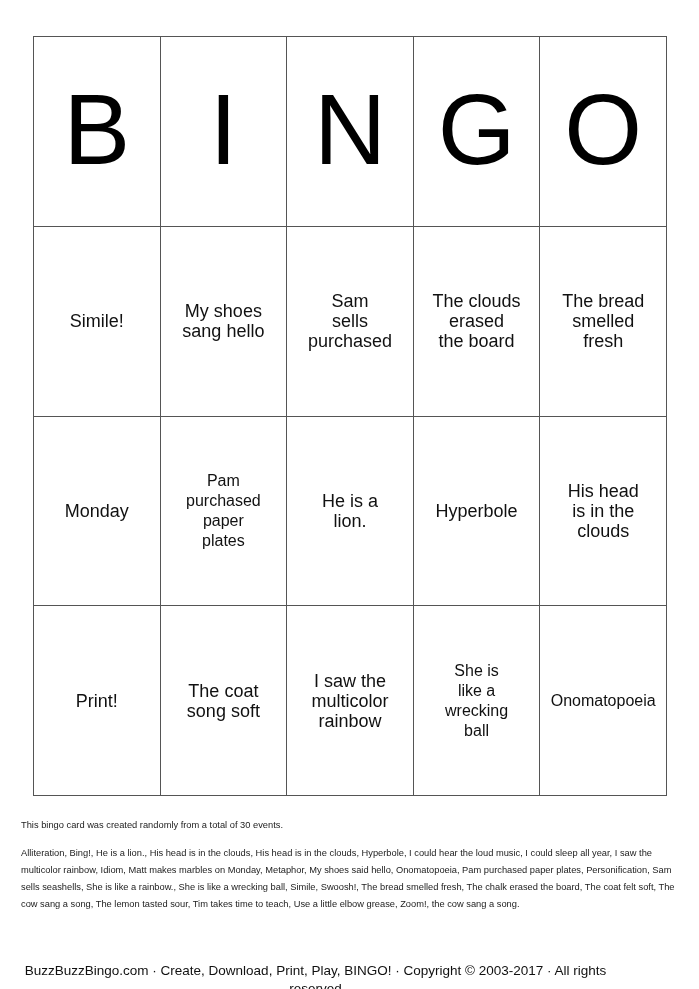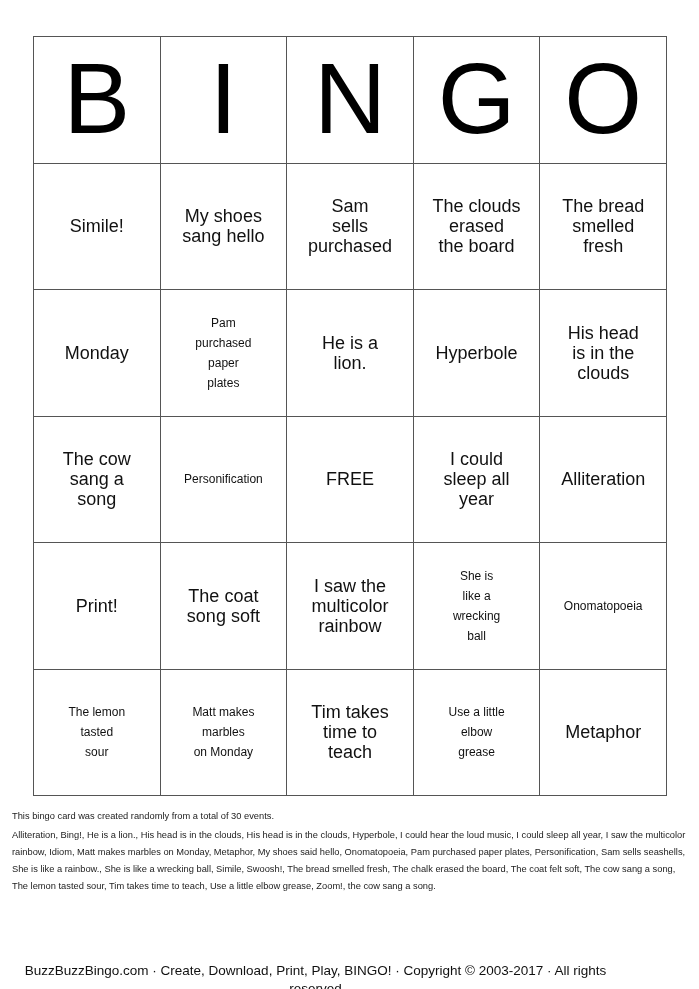--- a/index.html
+++ b/index.html
@@ -38,38 +38,38 @@
     line-height: 100px;
     padding-bottom: 4px;
     color: #000000;
   }
   .card .cell {
     font-size: 18px;
     line-height: 20px;
     color: #111111;
   }
   .card .cell.small {
-    font-size: 12px;
+    font-size: 16px;
     line-height: 20px;
   }
   .card .cell span {
     display: inline-block;
     white-space: pre-line;
   }
   .desc {
     position: absolute;
     left: 10px;
     top: 806px;
     width: 680px;
     font-size: 9.3px;
     line-height: 17px;
     color: #222222;
   }
   .desc p {
-    margin: 2px;
+    margin: 11px;
   }
   .footer {
     position: absolute;
     left: 0;
     top: 962px;
     width: 631px;
     text-align: center;
     font-size: 13.5px;
     line-height: 18px;
     color: #111111;
@@ -108,58 +108,32 @@
 paper
 plates</span></td>
     <td class="cell"><span>He is a
 lion.</span></td>
     <td class="cell"><span>Hyperbole</span></td>
     <td class="cell"><span>His head
 is in the
 clouds</span></td>
   </tr>
   <tr>
-    <td class="cell"><span>The cow
-sang a
-song</span></td>
-    <td class="cell small"><span>Personification</span></td>
-    <td class="cell"><span>FREE</span></td>
-    <td class="cell"><span>I could
-sleep all
-year</span></td>
-    <td class="cell"><span>Alliteration</span></td>
-  </tr>
-  <tr>
     <td class="cell"><span>Print!</span></td>
     <td class="cell"><span>The coat
 song soft</span></td>
     <td class="cell"><span>I saw the
 multicolor
 rainbow</span></td>
     <td class="cell small"><span>She is
 like a
 wrecking
 ball</span></td>
     <td class="cell small"><span>Onomatopoeia</span></td>
   </tr>
-  <tr>
-    <td class="cell small"><span>The lemon
-tasted
-sour</span></td>
-    <td class="cell small"><span>Matt makes
-marbles
-on Monday</span></td>
-    <td class="cell"><span>Tim takes
-time to
-teach</span></td>
-    <td class="cell small"><span>Use a little
-elbow
-grease</span></td>
-    <td class="cell"><span>Metaphor</span></td>
-  </tr>
 </tbody>
   </table>
 
 <div class="desc">
   <p>This bingo card was created randomly from a total of 30 events.</p>
   <p>Alliteration, Bing!, He is a lion., His head is in the clouds, His head is in the clouds, Hyperbole, I could hear the loud music, I could sleep all year, I saw the multicolor rainbow, Idiom, Matt makes marbles on Monday, Metaphor, My shoes said hello, Onomatopoeia, Pam purchased paper plates, Personification, Sam sells seashells, She is like a rainbow., She is like a wrecking ball, Simile, Swoosh!, The bread smelled fresh, The chalk erased the board, The coat felt soft, The cow sang a song, The lemon tasted sour, Tim takes time to teach, Use a little elbow grease, Zoom!, the cow sang a song.</p>
 </div>
 
 <div class="footer">BuzzBuzzBingo.com · Create, Download, Print, Play, BINGO! · Copyright © 2003-2017 · All rights reserved</div>
 

